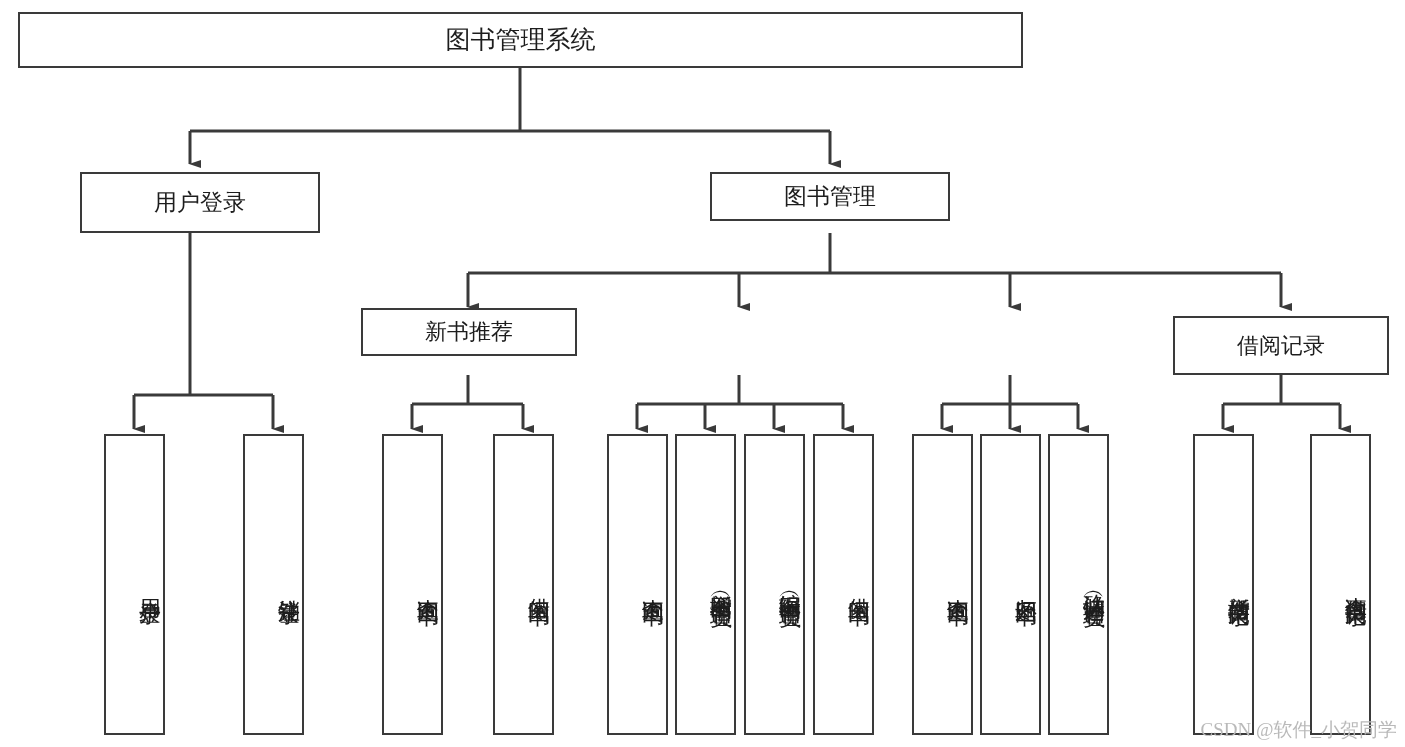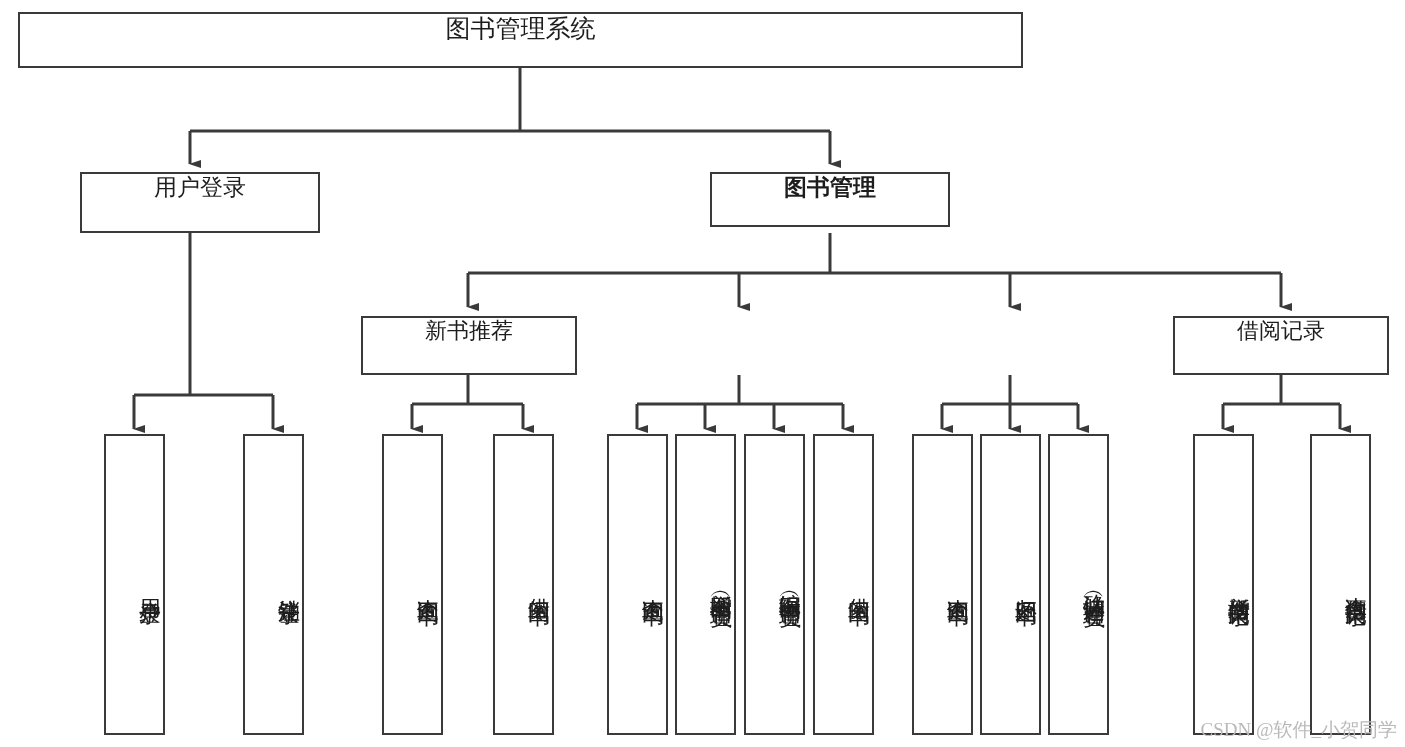--- a/index.html
+++ b/index.html
@@ -16,20 +16,21 @@
     height: 747px;
     background: #ffffff;
     overflow: hidden;
   }
   .node {
     position: absolute;
     box-sizing: border-box;
     border: 2px solid #3a3a3a;
     background: #ffffff;
     display: flex;
+    align-items: center;
     justify-content: center;
     color: #1d1d1d;
     line-height: 1.18;
   }
   .node.root {
     font-size: 25px;
   }
   .node.lvl2 {
     font-size: 23px;
   }
@@ -126,25 +127,25 @@
     </g>
   </svg>
 
   <div class="node root" style="left:18px; top:12px; width:1005px; height:56px;">
     <span>图书管理系统</span>
   </div>
 
   <div class="node lvl2" style="left:80px; top:172px; width:240px; height:61px;">
     <span>用户登录</span>
   </div>
-  <div class="node lvl2" style="left:710px; top:172px; width:240px; height:55px;font-weight:bold;">
+  <div class="node lvl2" style="left:710px; top:172px; width:240px; height:49px;">
     <span>图书管理</span>
   </div>
 
-  <div class="node lvl3" style="left:361px; top:316px; width:216px; height:59px;">
+  <div class="node lvl3" style="left:361px; top:308px; width:216px; height:48px;">
     <span>新书推荐</span>
   </div>
   <div class="node lvl3" style="left:1173px; top:316px; width:216px; height:59px;">
     <span>借阅记录</span>
   </div>
 
   <div class="node leaf" style="left:104px; top:434px; width:61px; height:301px;">
     <span class="vtext">用户登录</span>
   </div>
   <div class="node leaf" style="left:243px; top:434px; width:61px; height:301px;">

